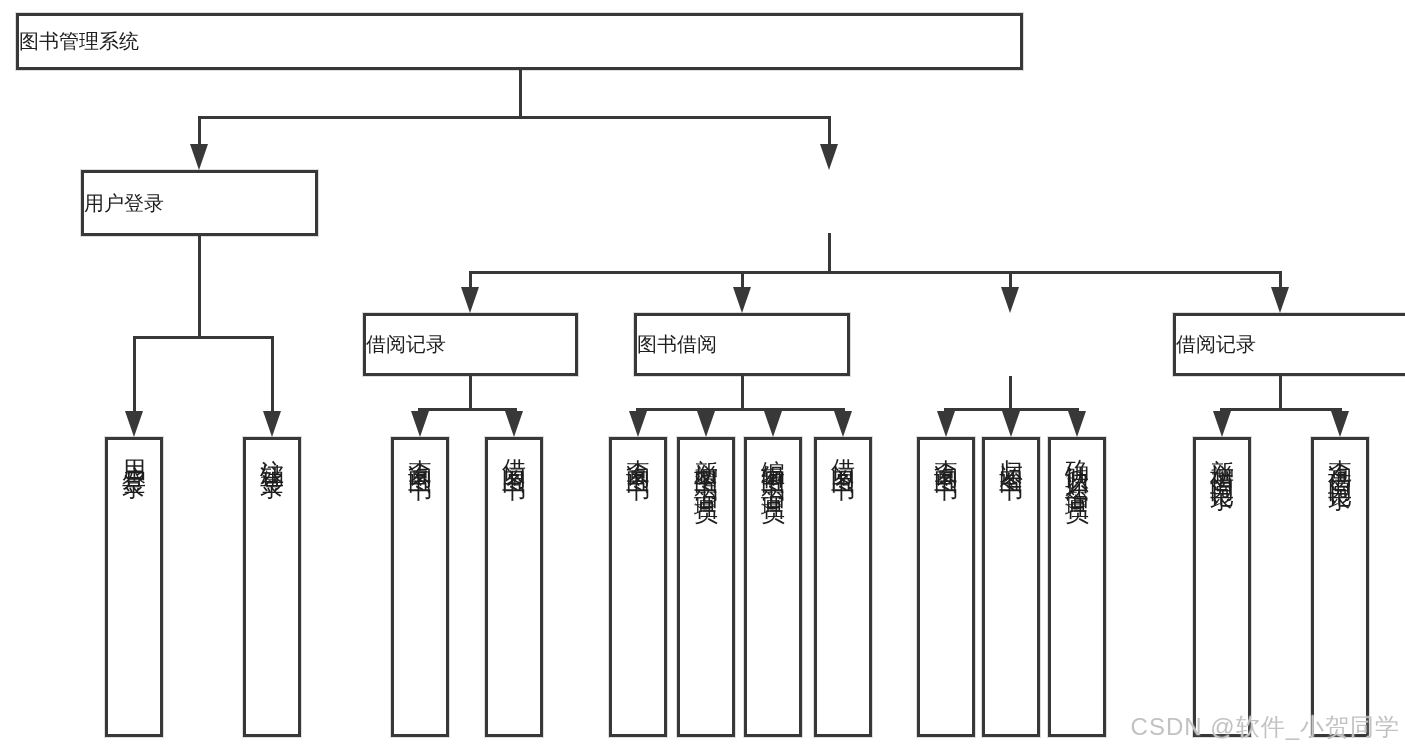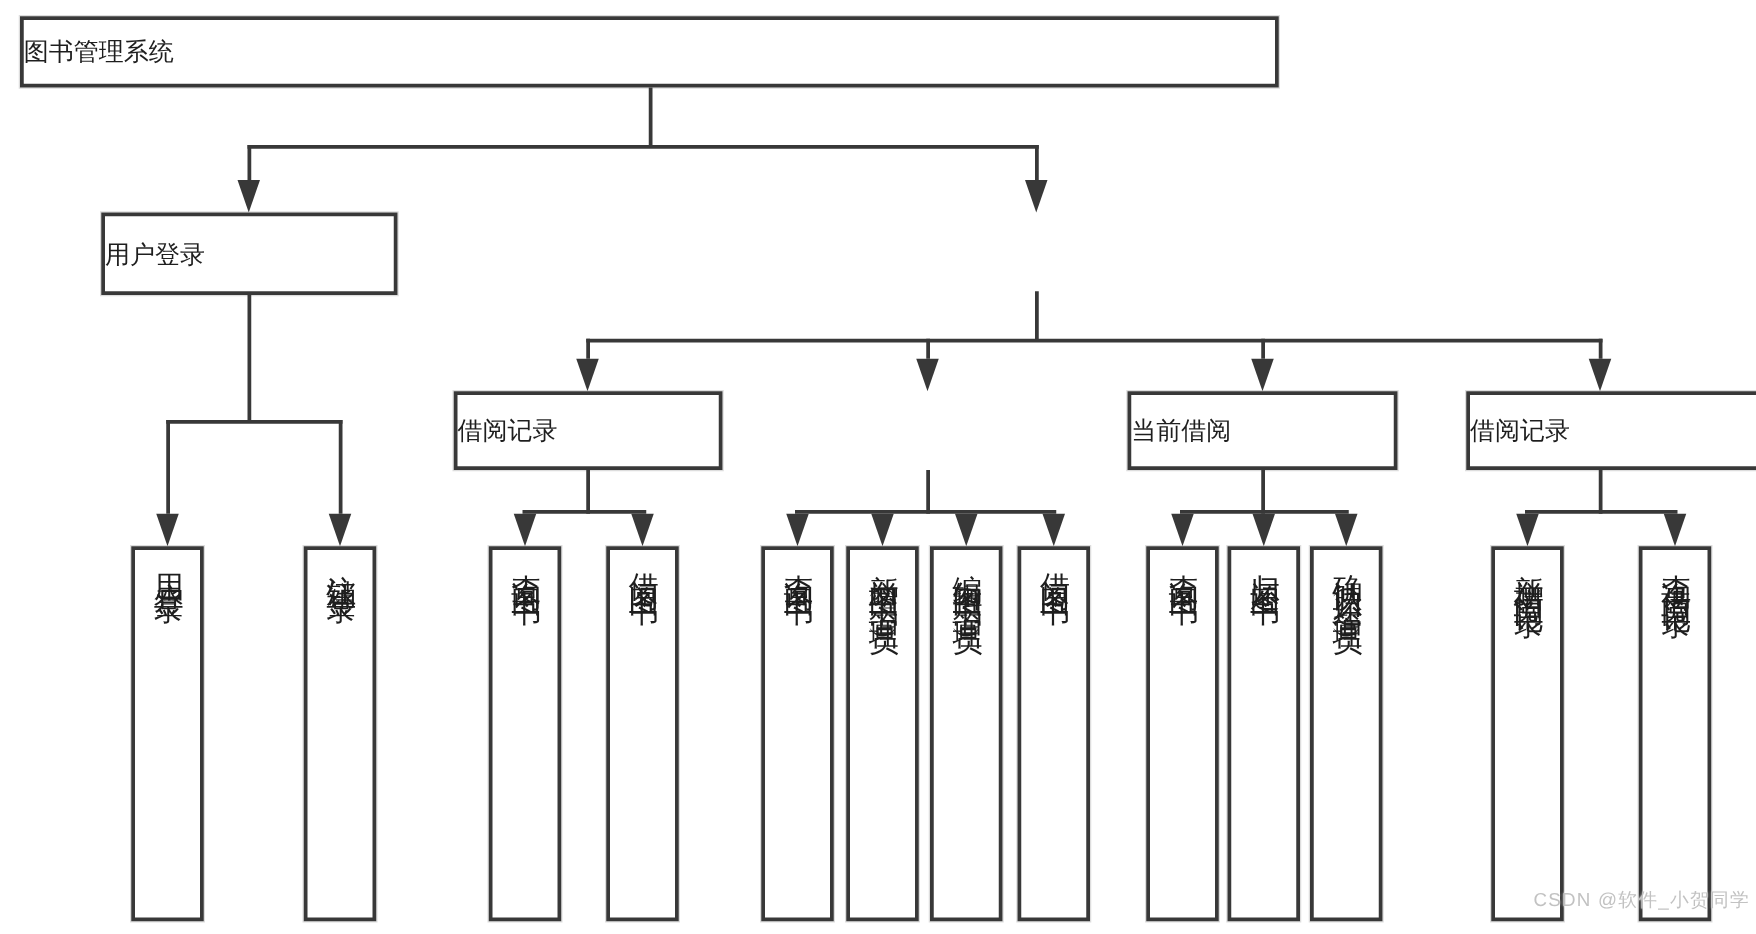--- a/index.html
+++ b/index.html
@@ -42,21 +42,21 @@
   .arrow{
     position:absolute;
     width:0;height:0;
     border-left:9px solid transparent;
     border-right:9px solid transparent;
     border-top:26px solid var(--line);
   }
   .watermark{
     position:absolute;
     top:711px;right:5px;
-    font-size:15px;
+    font-size:24px;
     color:var(--wm);
     letter-spacing:1px;
     text-shadow:0 0 2px #ffffff;
     z-index:10;
     white-space:nowrap;
   }
 </style>
 </head>
 <body>
 
@@ -91,22 +91,22 @@
   <div class="vline" style="left:741px;top:271px;height:16px"></div>
   <div class="arrow" style="left:733px;top:287px"></div>
   <div class="vline" style="left:1009px;top:271px;height:16px"></div>
   <div class="arrow" style="left:1001px;top:287px"></div>
   <div class="vline" style="left:1279px;top:271px;height:16px"></div>
   <div class="arrow" style="left:1271px;top:287px"></div>
 
   <div class="box" style="left:363px;top:313px;width:215px;height:63px">
     <span>借阅记录</span>
   </div>
-  <div class="box" style="left:902px;top:313px;width:216px;height:63px">
-    <span>当前借阅</span>
+  <div class="box" style="left:634px;top:313px;width:216px;height:63px">
+    <span>图书借阅</span>
   </div>
   <div class="box" style="left:1173px;top:313px;width:255px;height:63px">
     <span>借阅记录</span>
   </div>
 
   <div class="vline" style="left:469px;top:376px;height:35px"></div>
   <div class="hline" style="left:418px;top:408px;width:99px"></div>
   <div class="arrow" style="left:411px;top:411px"></div>
   <div class="arrow" style="left:505px;top:411px"></div>
 

